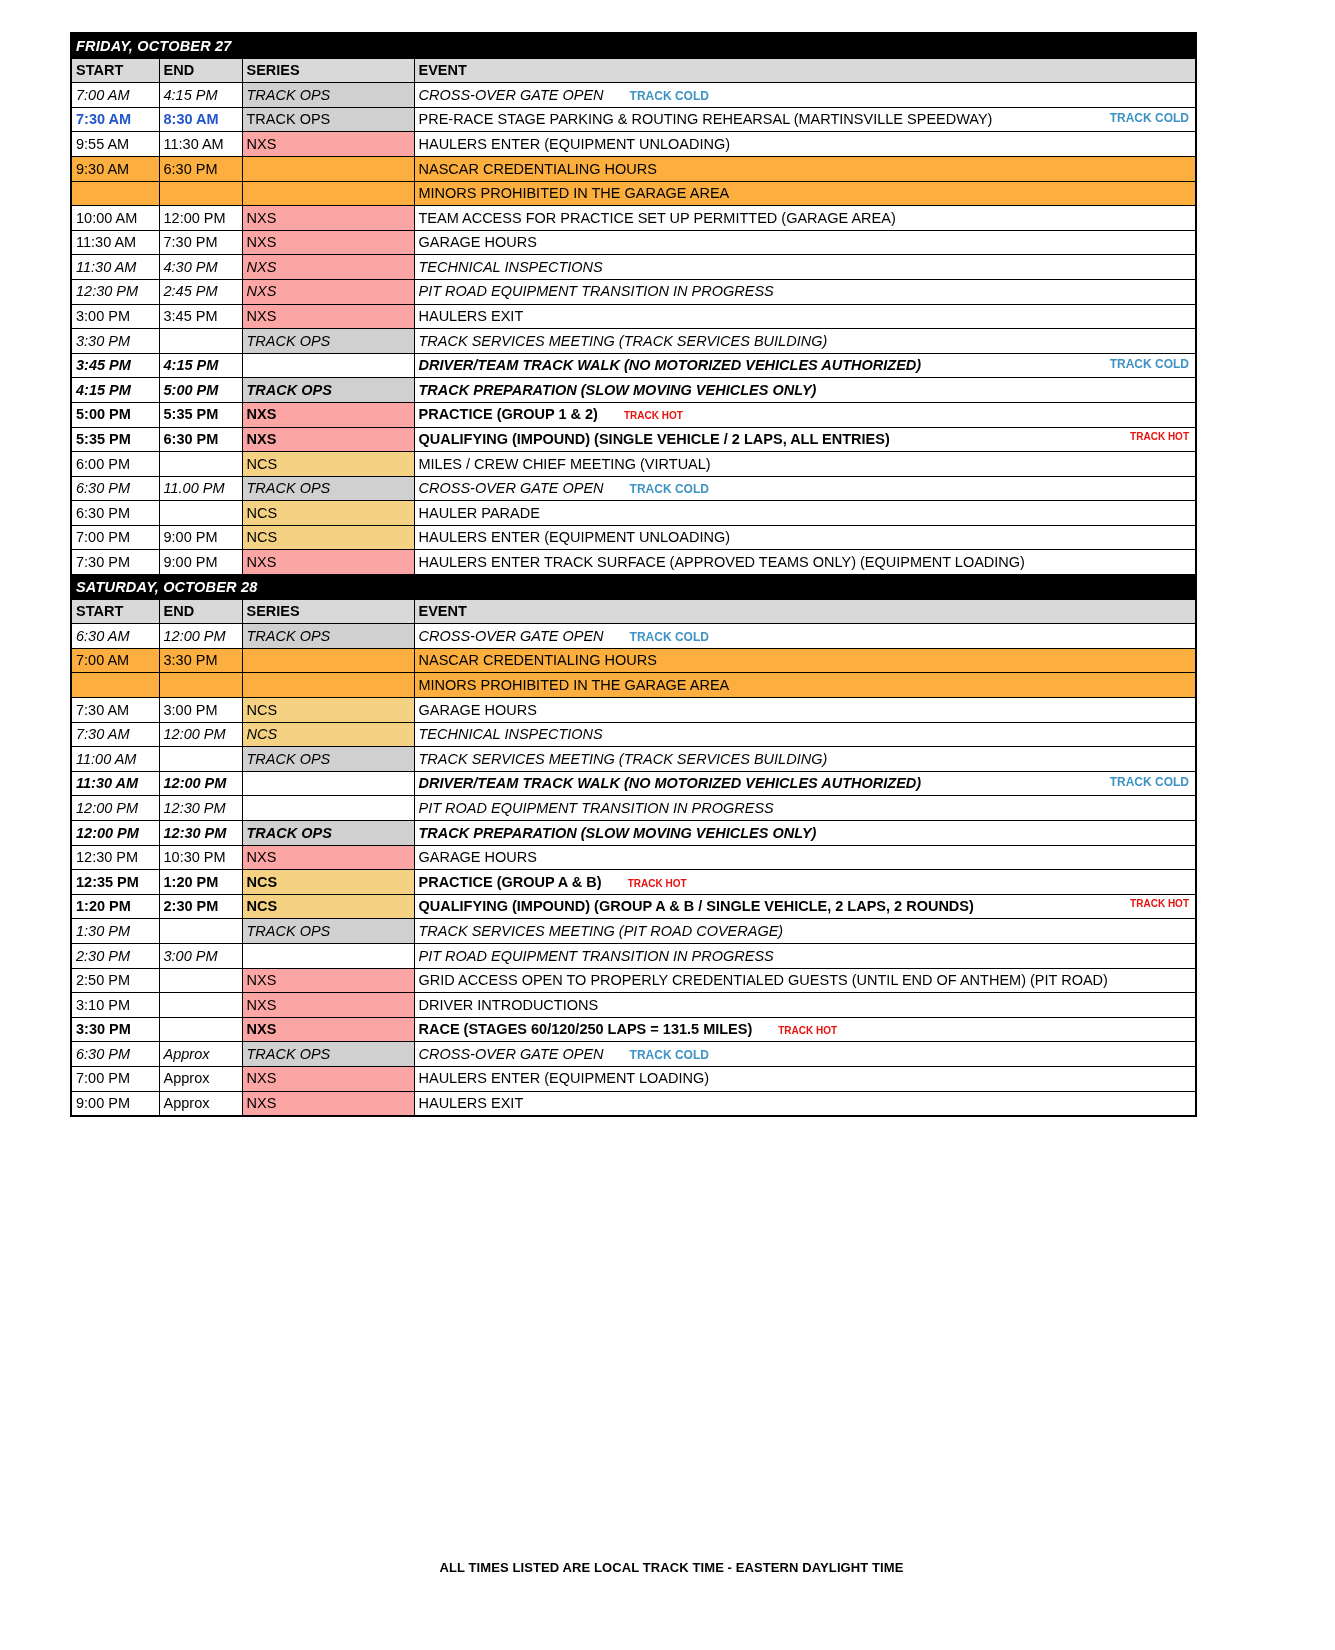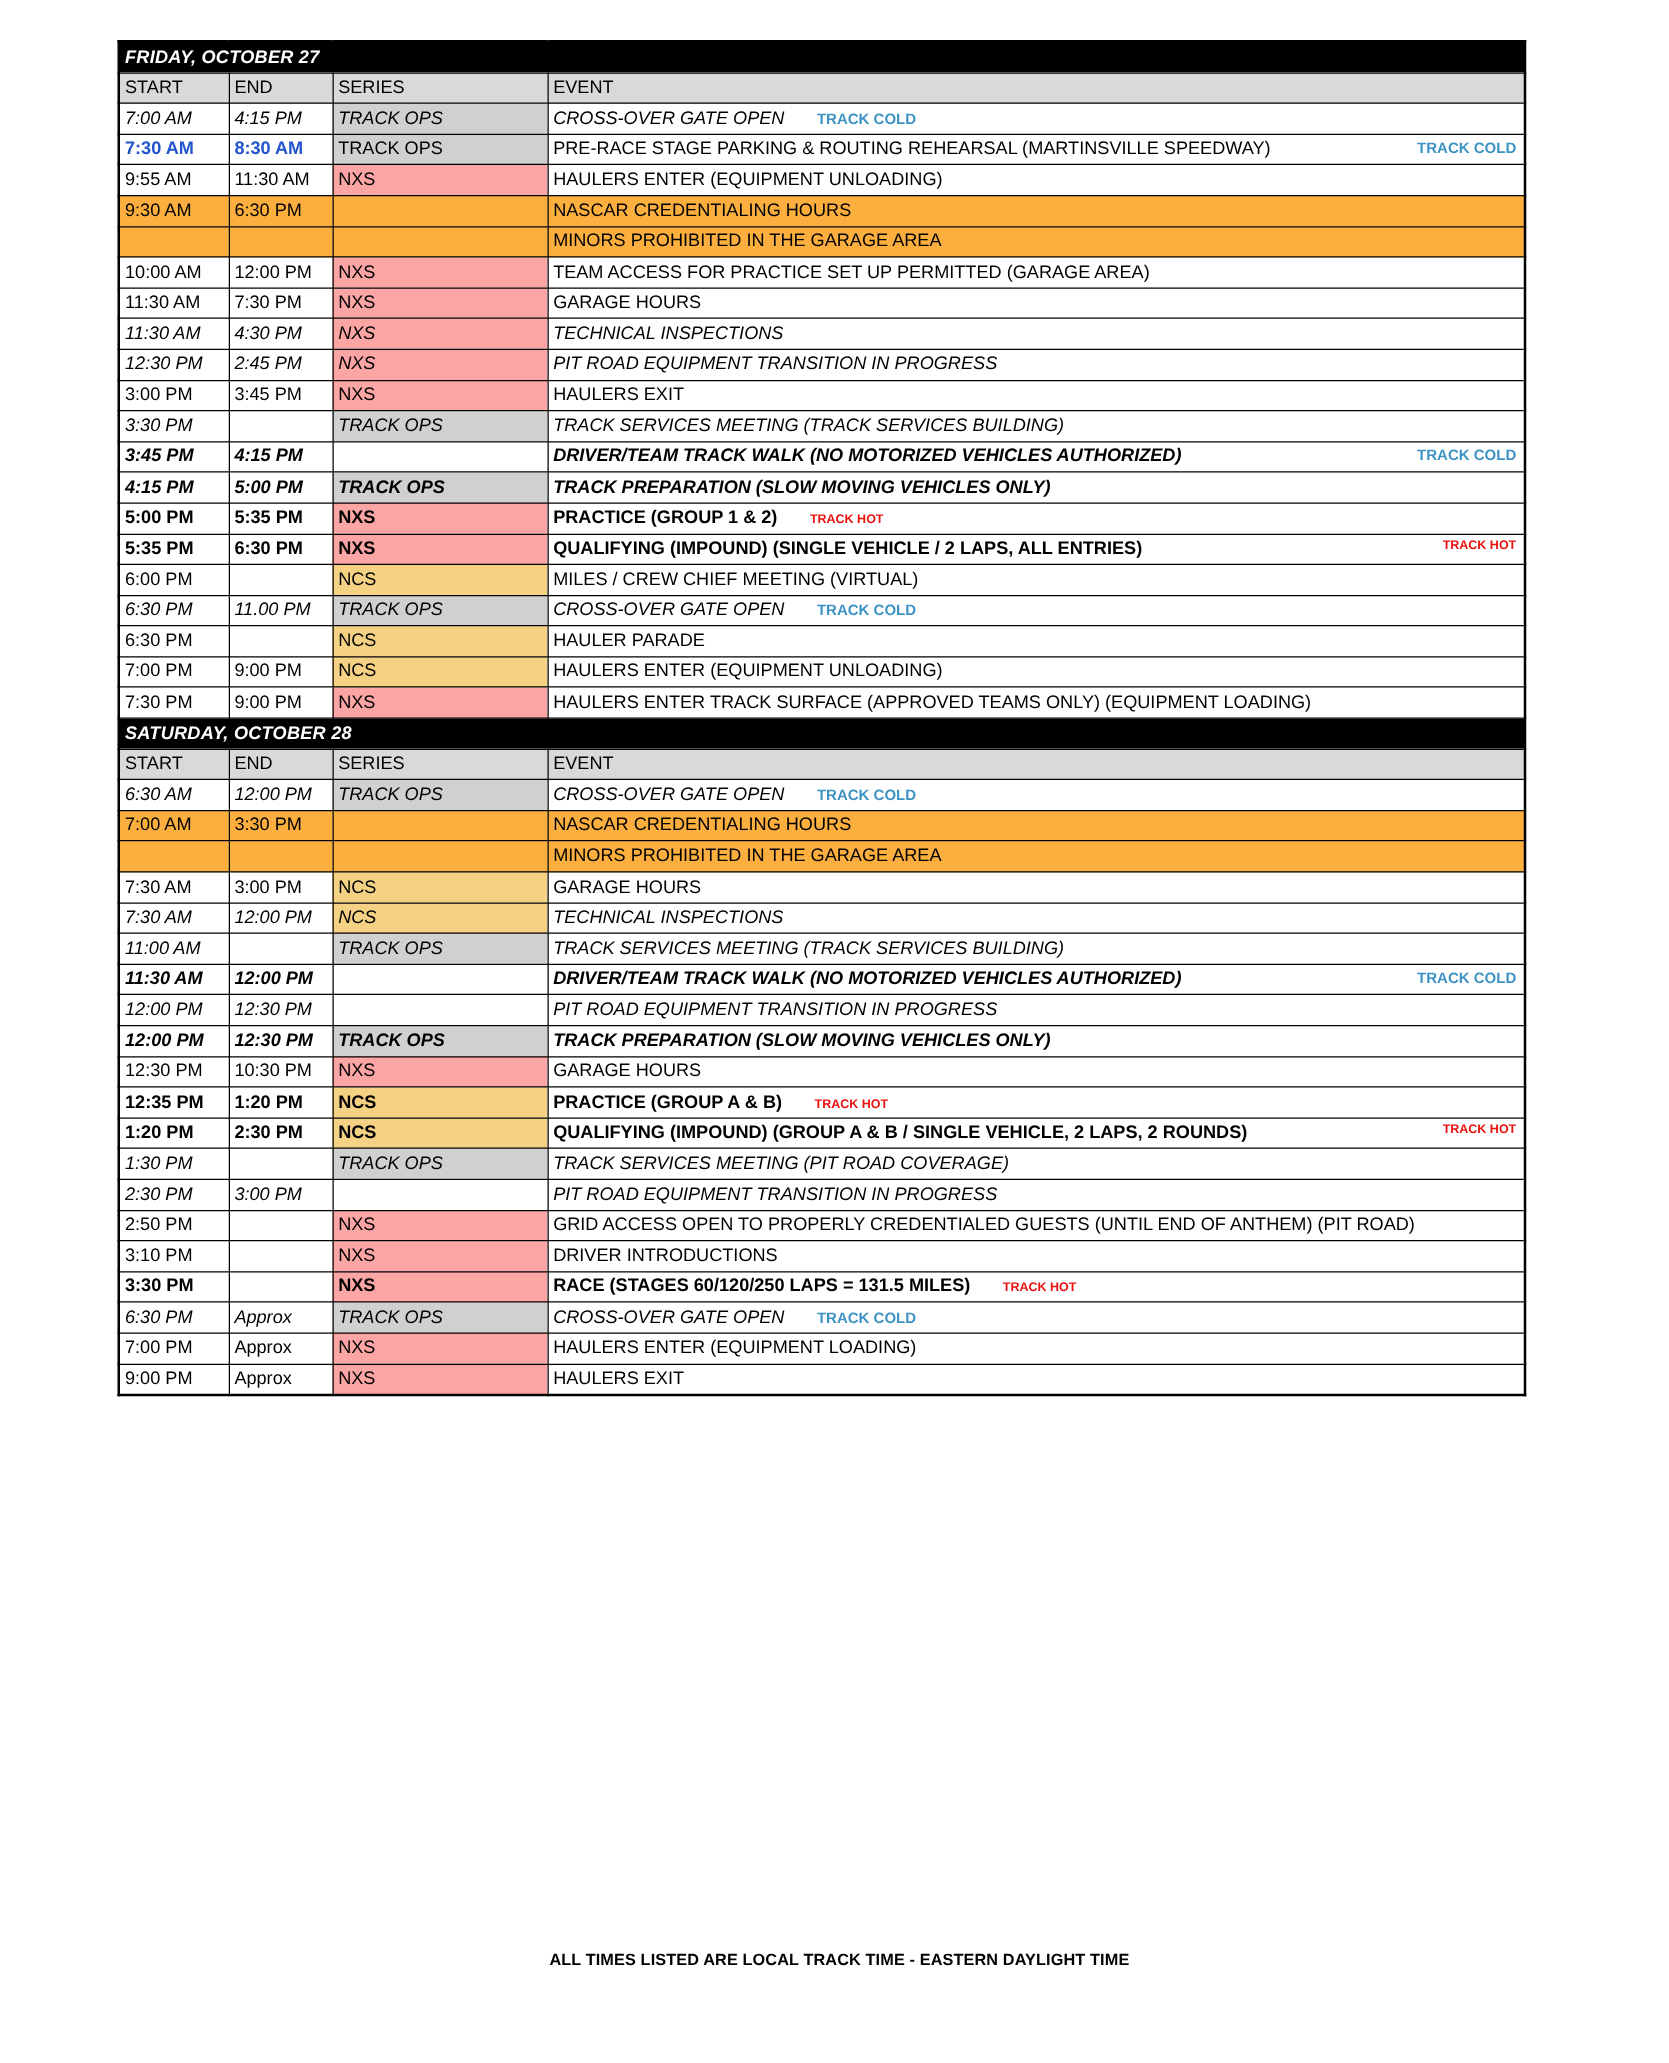--- a/index.html
+++ b/index.html
@@ -12,21 +12,20 @@
     height: 1650px;
     font-family: "Liberation Sans", sans-serif;
     color: #000000;
     position: relative;
   }
   .page {
     position: absolute;
     left: 70px;
     top: 32px;
     width: 1125px;
-    margin-left: 24px;
   }
   table.sched {
     border-collapse: collapse;
     width: 100%;
     table-layout: fixed;
     border: 2px solid #000;
   }
   table.sched td, table.sched th {
     border: 1px solid #000;
     border-bottom: 1.5px solid #000;
@@ -50,21 +49,21 @@
     font-weight: bold;
     font-size: 19.5px;
     height: 33px;
     padding-left: 18px;
     letter-spacing: 0.2px;
     border-left: 2px solid #000;
     border-right: 2px solid #000;
   }
   .colhdr td {
     background: #d9d9d9;
-    font-weight: normal;
+    font-weight: bold;
     font-size: 16px;
     height: 25px;
   }
   .colhdr td.series-h { text-align: left; }
 
   td.series { }
   .it { font-style: italic; }
   .bd { font-weight: bold; }
 
   .bg-ops    { background: #d0d0d0; }

